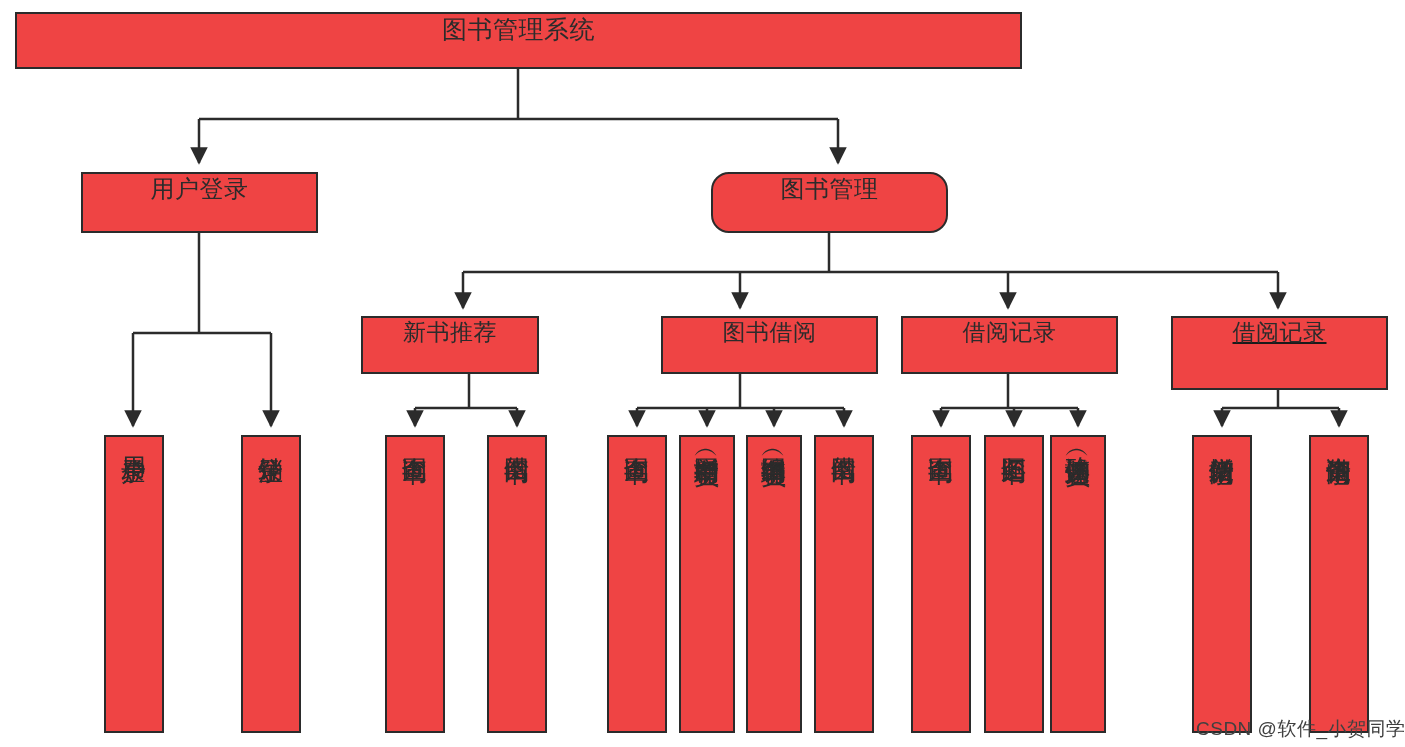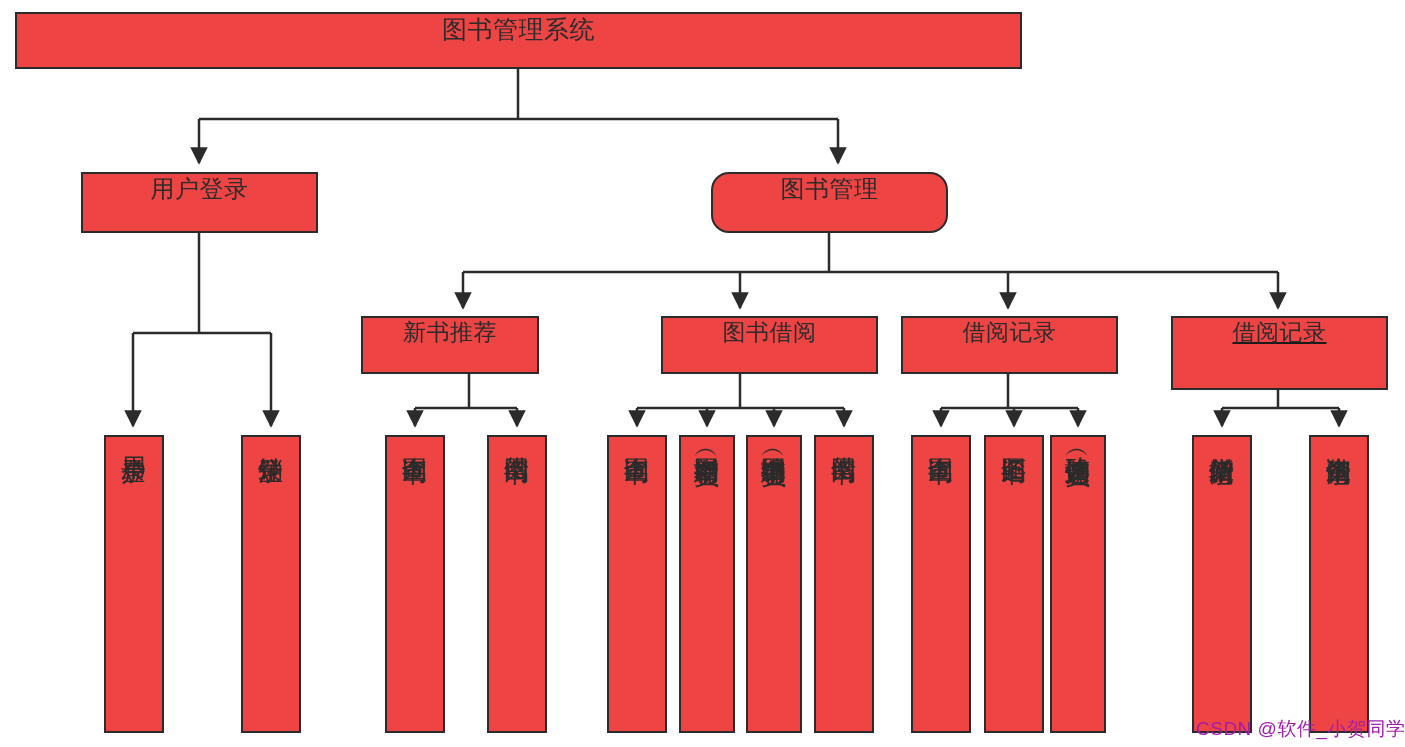--- a/index.html
+++ b/index.html
@@ -59,21 +59,21 @@
     writing-mode: vertical-rl;
     text-orientation: upright;
     font-size: 25px;
     line-height: 1.12;
     letter-spacing: 1px;
     max-height: 100%;
   }
   .watermark {
     position: absolute;
     font-size: 19px;
-    color: #a21caf;
+    color: #404040;
     white-space: nowrap;
     letter-spacing: 0.5px;
     user-select: none;
   }
 </style>
 </head>
 <body>
 
 <div id="canvas">
 

